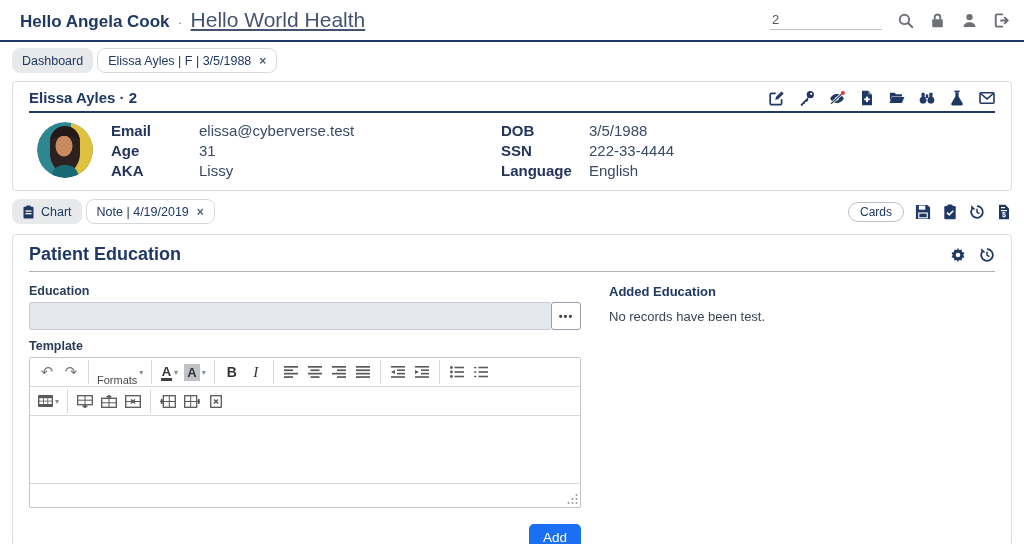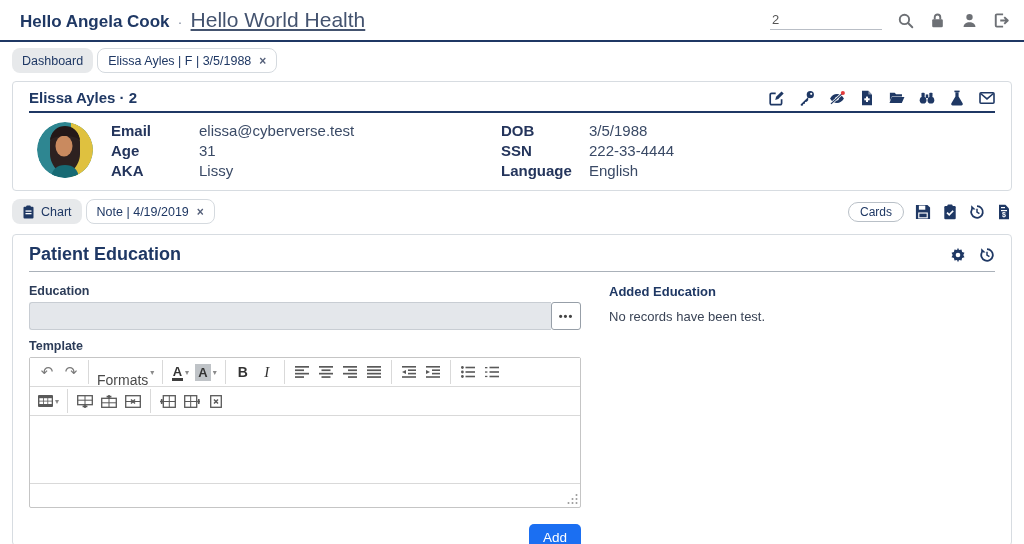--- a/index.html
+++ b/index.html
@@ -69,21 +69,21 @@
   .editor { border:1px solid #c5c5c5; border-radius:2px; background:#fff; }
   .tb-row { display:flex; align-items:stretch; border-bottom:1px solid #d9d9d9; background:#fff; padding:2px 0; }
   .tb-row:last-of-type { border-bottom:1px solid #d9d9d9; }
   .tb-group { display:flex; align-items:center; padding:0 5px; }
   .tb-group + .tb-group { border-left:1px solid #d9d9d9; }
   .tbtn { min-width:24px; height:24px; display:inline-flex; align-items:center; justify-content:center;
           color:#595959; border-radius:2px; cursor:pointer; padding:0 3px; gap:2px; font-size:13px; }
   .tbtn svg { display:block; }
   .tbtn .caret { font-size:8px; color:#8a8a8a; }
   .glyph { font-size:15px; color:#7a7a7a; }
-  .fmt-label { color:#4a4a4a; font-size:14px;margin-top:16px; }
+  .fmt-label { color:#4a4a4a; font-size:11px;margin-top:16px; }
   .a-fore { font-size:13px; font-weight:bold; color:#333; border-bottom:3px solid #3f3f3f; line-height:1; padding:1px 1px 0; }
   .a-back { font-size:13px; font-weight:bold; color:#333; background:#bfc3c7; line-height:1; padding:2px 3px; }
   .b-btn { font-weight:bold; font-size:14px; color:#333; }
   .i-btn { font-style:italic; font-family:"Liberation Serif", serif; font-size:15px; color:#333; }
   .ed-content { height:68px; border-bottom:1px solid #d9d9d9; cursor:text; }
   .ed-status { height:23px; position:relative; }
   .resize-grip { position:absolute; right:2px; bottom:2px; width:12px; height:12px; cursor:nwse-resize; color:#9a9a9a; }
   .add-row { margin-top:16px; text-align:right; }
   .add-btn { background:#1b6ff2; color:#fff; border:none; border-radius:5px; font-family:inherit;
              font-size:13.5px; padding:6px 14px; cursor:pointer; }

